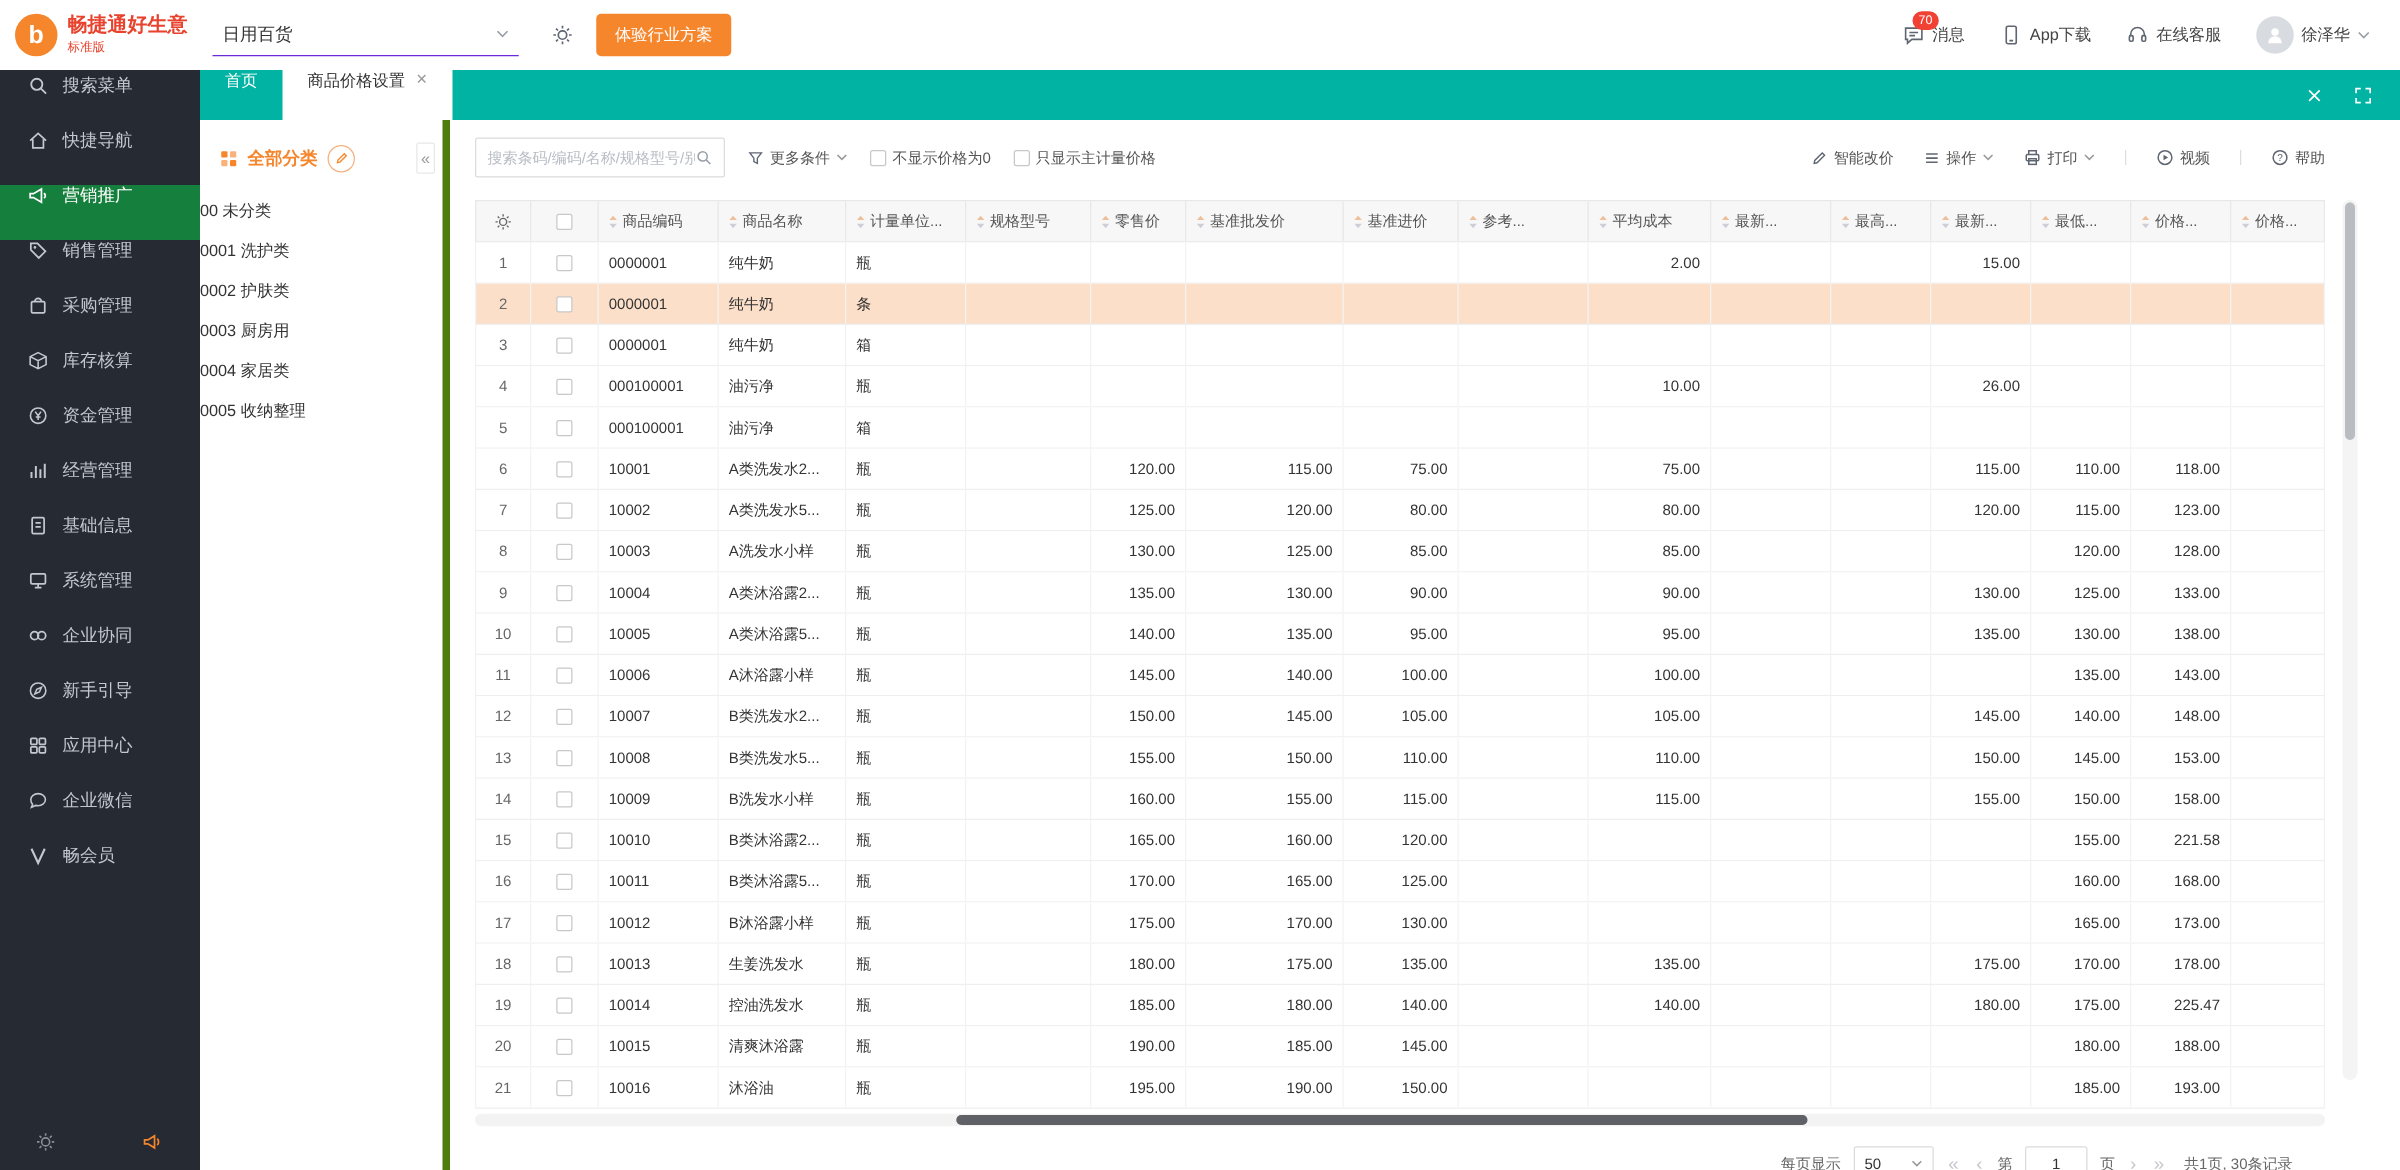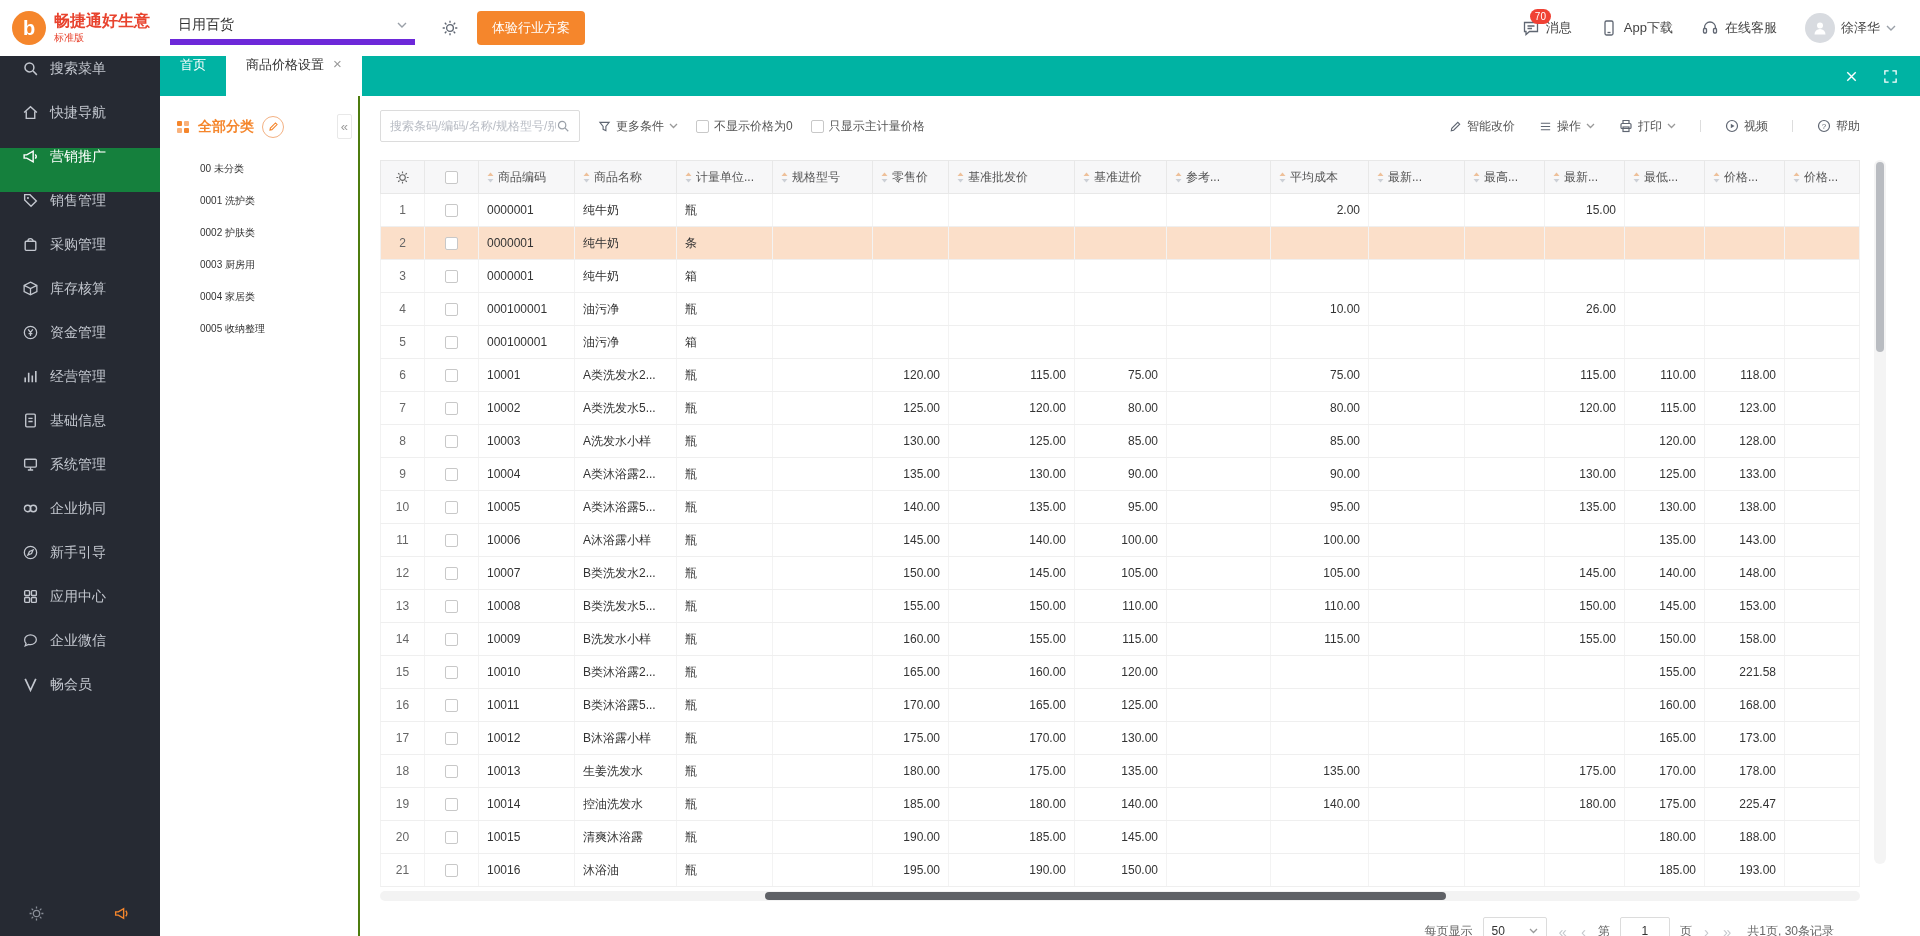--- a/index.html
+++ b/index.html
@@ -6,21 +6,21 @@
   html,body{width:1920px;height:936px;overflow:hidden;background:#fff;
     font-family:"Liberation Sans","DejaVu Sans",sans-serif;color:#333;position:relative}
   svg{display:block}
 
   
   .topbar{position:absolute;left:0;top:0;width:1920px;height:56px;background:#fff;display:flex;align-items:center;z-index:5}
   .logo{width:160px;flex:none;display:flex;align-items:center;gap:8px;padding-left:12px}
   .logo-mark{width:34px;height:34px;border-radius:50%;background:#f5862c;color:#fff;font-weight:bold;font-size:20px;display:flex;align-items:center;justify-content:center}
   .logo-text .l1{color:#e8432e;font-size:16px;font-weight:bold;line-height:1.2}
   .logo-text .l2{color:#e8432e;font-size:10px}
-  .org-select{width:245px;height:34px;margin-left:10px;border-bottom:6px solid #6d28d9;display:flex;align-items:center;justify-content:space-between;padding:0 8px;font-size:14px;cursor:pointer}
+  .org-select{width:245px;height:34px;margin-left:10px;border-bottom:1px solid #6d28d9;display:flex;align-items:center;justify-content:space-between;padding:0 8px;font-size:14px;cursor:pointer}
   .topbar-gear{margin-left:26px;cursor:pointer}
   .trial-btn{margin-left:18px;background:#f5862c;color:#fff;font-size:13px;padding:8px 15px;border-radius:4px;border:none;cursor:pointer;font-family:inherit}
   .topbar-spacer{flex:1}
   .top-item{display:flex;align-items:center;gap:6px;font-size:13px;color:#444;margin-left:28px;cursor:pointer;position:relative}
   .badge{position:absolute;top:-10px;left:8px;background:#f04134;color:#fff;font-size:10px;border-radius:9px;padding:1px 5px;line-height:1.3}
   .avatar{width:30px;height:30px;border-radius:50%;background:#d8dbe0;display:flex;align-items:center;justify-content:center;overflow:hidden}
   .user-wrap{margin-right:10px;padding-right:14px}
 
   
   .sidebar{position:absolute;left:0;top:56px;width:160px;bottom:0;background:#262a33}
@@ -36,27 +36,27 @@
   .tabbar{position:absolute;left:160px;right:0;top:56px;height:40px;background:#00b3a3;display:flex;align-items:stretch}
   .tab{display:flex;gap:9px;padding:0 20px;color:#fff;font-size:13px;cursor:pointer}
   .tab.active{background:#fff;color:#333}
   .tab-close{color:#999;font-size:15px;line-height:1}
   .tabbar-right{margin-left:auto;display:flex;align-items:center;gap:24px;padding-right:22px}
   .tabbar-right .ib{cursor:pointer}
 
   
   .content{position:absolute;left:160px;top:96px;right:0;bottom:0;background:#fff}
 
-  .category-panel{position:absolute;left:0;top:0;width:200px;bottom:0;border-right:2px solid #4d7c0f;padding-top:18px}
+  .category-panel{position:absolute;left:0;top:0;width:200px;bottom:0;border-right:6px solid #4d7c0f;padding-top:18px}
   .cat-header{display:flex;align-items:center;gap:8px;padding:0 6px 0 16px}
   .cat-title{color:#f5862c;font-size:14px;font-weight:bold}
   .cat-edit{width:22px;height:22px;border:1px solid #f3b183;border-radius:50%;display:flex;align-items:center;justify-content:center;cursor:pointer}
   .cat-collapse{margin-left:auto;color:#999;font-size:13px;border:1px solid #e8e8e8;border-radius:2px;padding:5px 3px;line-height:1;cursor:pointer}
   .cat-list{margin-top:14px}
-  .cat-item{height:32px;line-height:32px;padding-left:40px;font-size:10px;color:#333;cursor:pointer;white-space:nowrap}
+  .cat-item{height:32px;line-height:32px;font-size:13px;color:#333;cursor:pointer;white-space:nowrap}
 
   .work{position:absolute;left:200px;top:0;right:0;bottom:0;padding:14px 0 0 20px}
 
   .toolbar{display:flex;align-items:center;height:32px;margin-bottom:18px;width:1480px}
   .search-box{width:200px;height:32px;border:1px solid #dcdcdc;border-radius:2px;display:flex;align-items:center;padding:0 9px;background:#fff}
   .search-box input{border:none;outline:none;flex:1;font-size:12px;color:#333;font-family:inherit;min-width:0}
   .search-box input::placeholder{color:#b8bcc4}
   .tb-item{display:flex;align-items:center;gap:5px;font-size:12px;color:#555;margin-left:18px;cursor:pointer;white-space:nowrap}
   .cb{width:13px;height:13px;border:1px solid #c8c8c8;border-radius:2px;background:#fff;display:inline-block;flex:none}
   .toolbar-right{margin-left:auto;display:flex;align-items:center;gap:24px}

